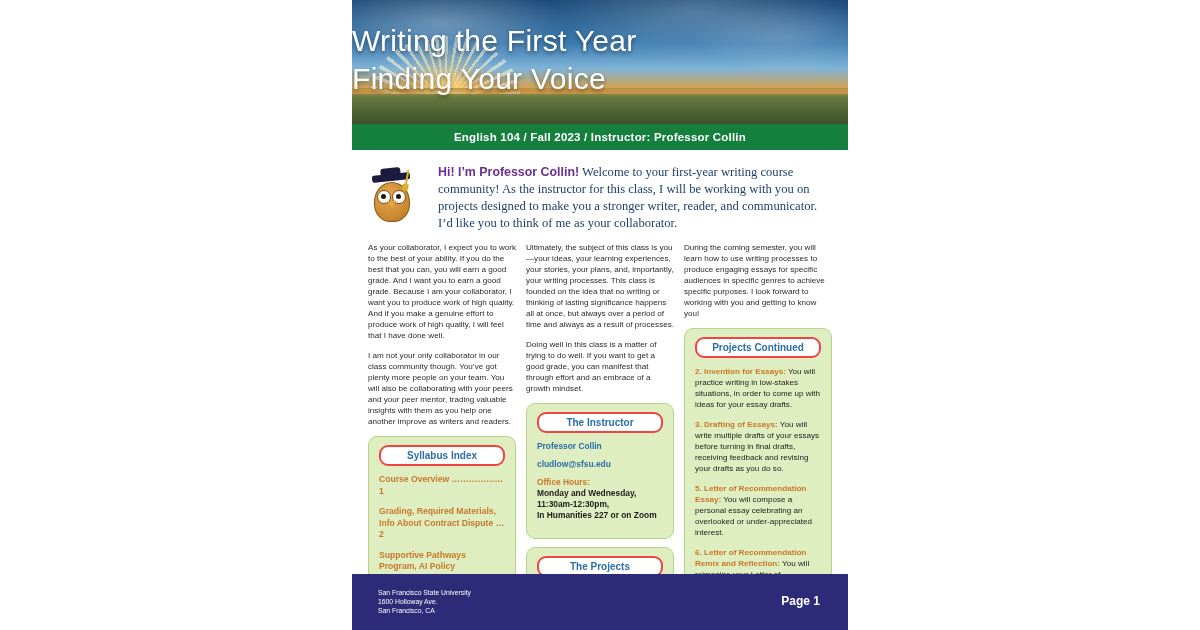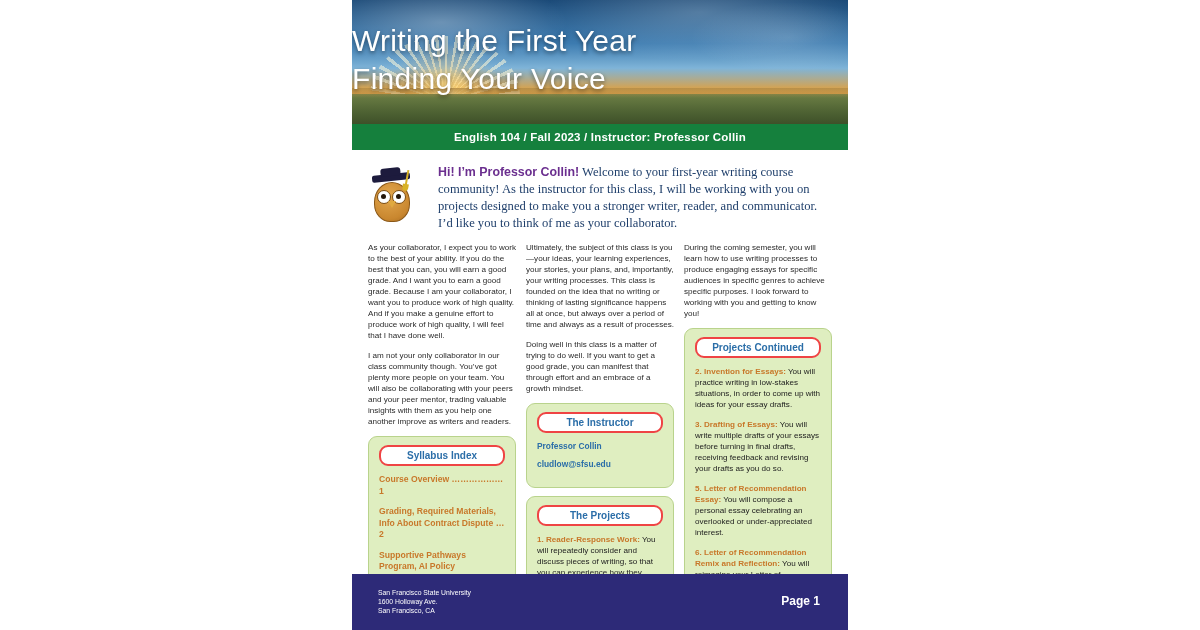--- a/index.html
+++ b/index.html
@@ -325,20 +325,26 @@
       <p class="body-p">Doing well in this class is a matter of trying to do well. If you want to get a good grade, you can manifest that through effort and an embrace of a growth mindset.</p>
 
       <div class="panel green">
         <div class="panel-title wide">The Instructor</div>
         <div class="kv">
           <span class="blue">Professor Collin</span>
         </div>
         <div class="kv">
           <span class="blue">cludlow@sfsu.edu</span>
         </div>
+        <div class="kv">
+          <span class="k">Office Hours:</span><br>
+          <span class="bold">Monday and Wednesday,</span><br>
+          <span class="bold">11:30am-12:30pm,</span><br>
+          <span class="bold">In Humanities 227 or on Zoom</span>
+        </div>
       </div>
 
       <div class="panel green">
         <div class="panel-title wide">The Projects</div>
         <div class="proj">
           <span class="pk">1. Reader-Response Work:</span><span> You will repeatedly consider and discuss pieces of writing, so that you can experience how they engage and inform you as a reader and you can learn from them how to engage and inform an audience.</span>
         </div>
       </div>
     </div>
 

